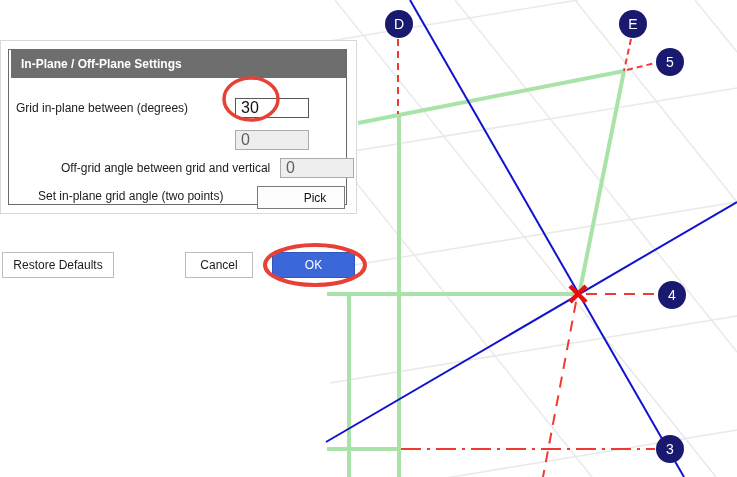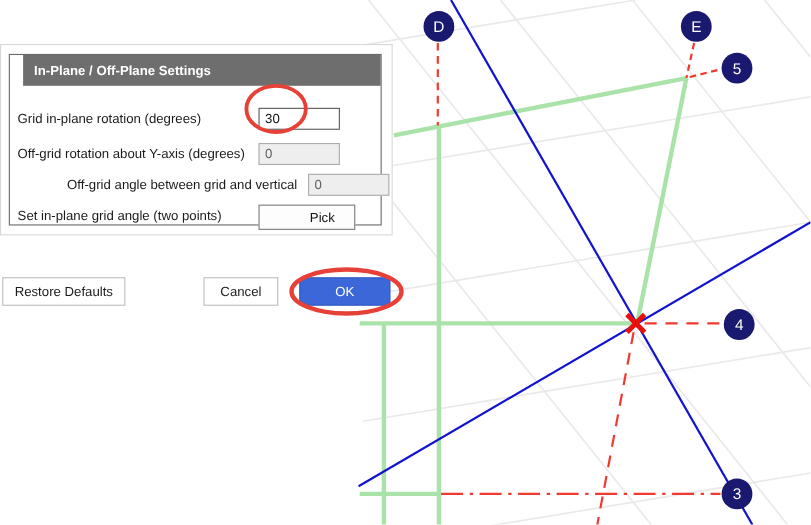--- a/index.html
+++ b/index.html
@@ -16,27 +16,27 @@
   .xmark{stroke:var(--marker_red,#e80f0f);stroke-width:4.5;fill:none;}
   .bubble circle{fill:var(--bubble_navy,#191970);}
   .bubble text{fill:#ffffff;font-size:14px;font-family:"Liberation Sans",sans-serif;text-anchor:middle;}
   .annot{stroke:var(--annotation_red,#e74036);fill:none;}
 
   
   .panel{position:absolute;left:0;top:40px;width:357px;height:174px;background:#fff;
          border:1px solid #d8d8d8;box-sizing:border-box;}
   .groupbox{position:absolute;left:7px;top:8px;width:339px;height:156px;background:#fff;
             border:1px solid #6a6a6a;box-sizing:border-box;}
-  .gb-header{position:absolute;left:12px;top:0;right:0;height:28px;background:var(--header_gray,#6e6e6e);
+  .gb-header{position:absolute;left:2px;top:0;right:0;height:28px;background:var(--header_gray,#6e6e6e);
              color:#fff;font-size:12px;font-weight:bold;line-height:28px;padding-left:10px;
              box-sizing:border-box;}
   .row{position:absolute;left:0;width:100%;height:21px;}
   .row .lbl{position:absolute;left:7px;top:0;font-size:12px;color:#1b1b1b;line-height:21px;white-space:nowrap;}
   .row input{position:absolute;left:226px;top:0;width:74px;height:20px;box-sizing:border-box;
-             font-family:"Liberation Sans",sans-serif;font-size:12px;padding:0 5px;
+             font-family:"Liberation Sans",sans-serif;font-size:16px;padding:0 5px;
              border:1px solid #575757;background:#fff;color:#111;}
   .row input:disabled{background:#eeeeee;border:1px solid #ababab;color:#5f5f5f;}
   .pick-btn{position:absolute;left:226px;top:0;width:88px;height:23px;box-sizing:border-box;
             background:#fdfdfd;border:1px solid #7a7a7a;font-family:"Liberation Sans",sans-serif;
             font-size:12px;color:#111;cursor:pointer;padding-left:34px;}
 
   
   .btn{position:absolute;box-sizing:border-box;font-family:"Liberation Sans",sans-serif;
        font-size:12px;height:26px;cursor:pointer;}
   .btn-plain{background:#ffffff;border:1px solid #bdbdbd;color:#1b1b1b;}
@@ -117,35 +117,34 @@
         <text x="670" y="454">3</text>
       </g>
     </g>
   </svg>
 
   <div class="panel">
     <div class="groupbox">
       <div class="gb-header">In-Plane / Off-Plane Settings</div>
 
       <div class="row" style="top:48px;">
-        <span class="lbl">Grid in-plane rotation (degrees)</span>
+        <span class="lbl">Grid in-plane between (degrees)</span>
         <input type="text" value="30" style="">
       </div>
 
       <div class="row" style="top:80px;">
-        <span class="lbl">Off-grid rotation about Y-axis (degrees)</span>
         <input type="text" disabled="" value="0" style="">
       </div>
 
       <div class="row" style="top:108px;margin-left:45px;">
         <span class="lbl">Off-grid angle between grid and vertical</span>
         <input type="text" disabled="" value="0" style="">
       </div>
 
-      <div class="row" style="top:136px;">
+      <div class="row" style="top:136px;margin-left:22px;">
         <span class="lbl">Set in-plane grid angle (two points)</span>
         <button class="pick-btn">Pick</button>
       </div>
     </div>
   </div>
 
   <button id="btn-restore" class="btn btn-plain">Restore Defaults</button>
   <button id="btn-cancel" class="btn btn-plain">Cancel</button>
   <button id="btn-ok" class="btn">OK</button>
 

